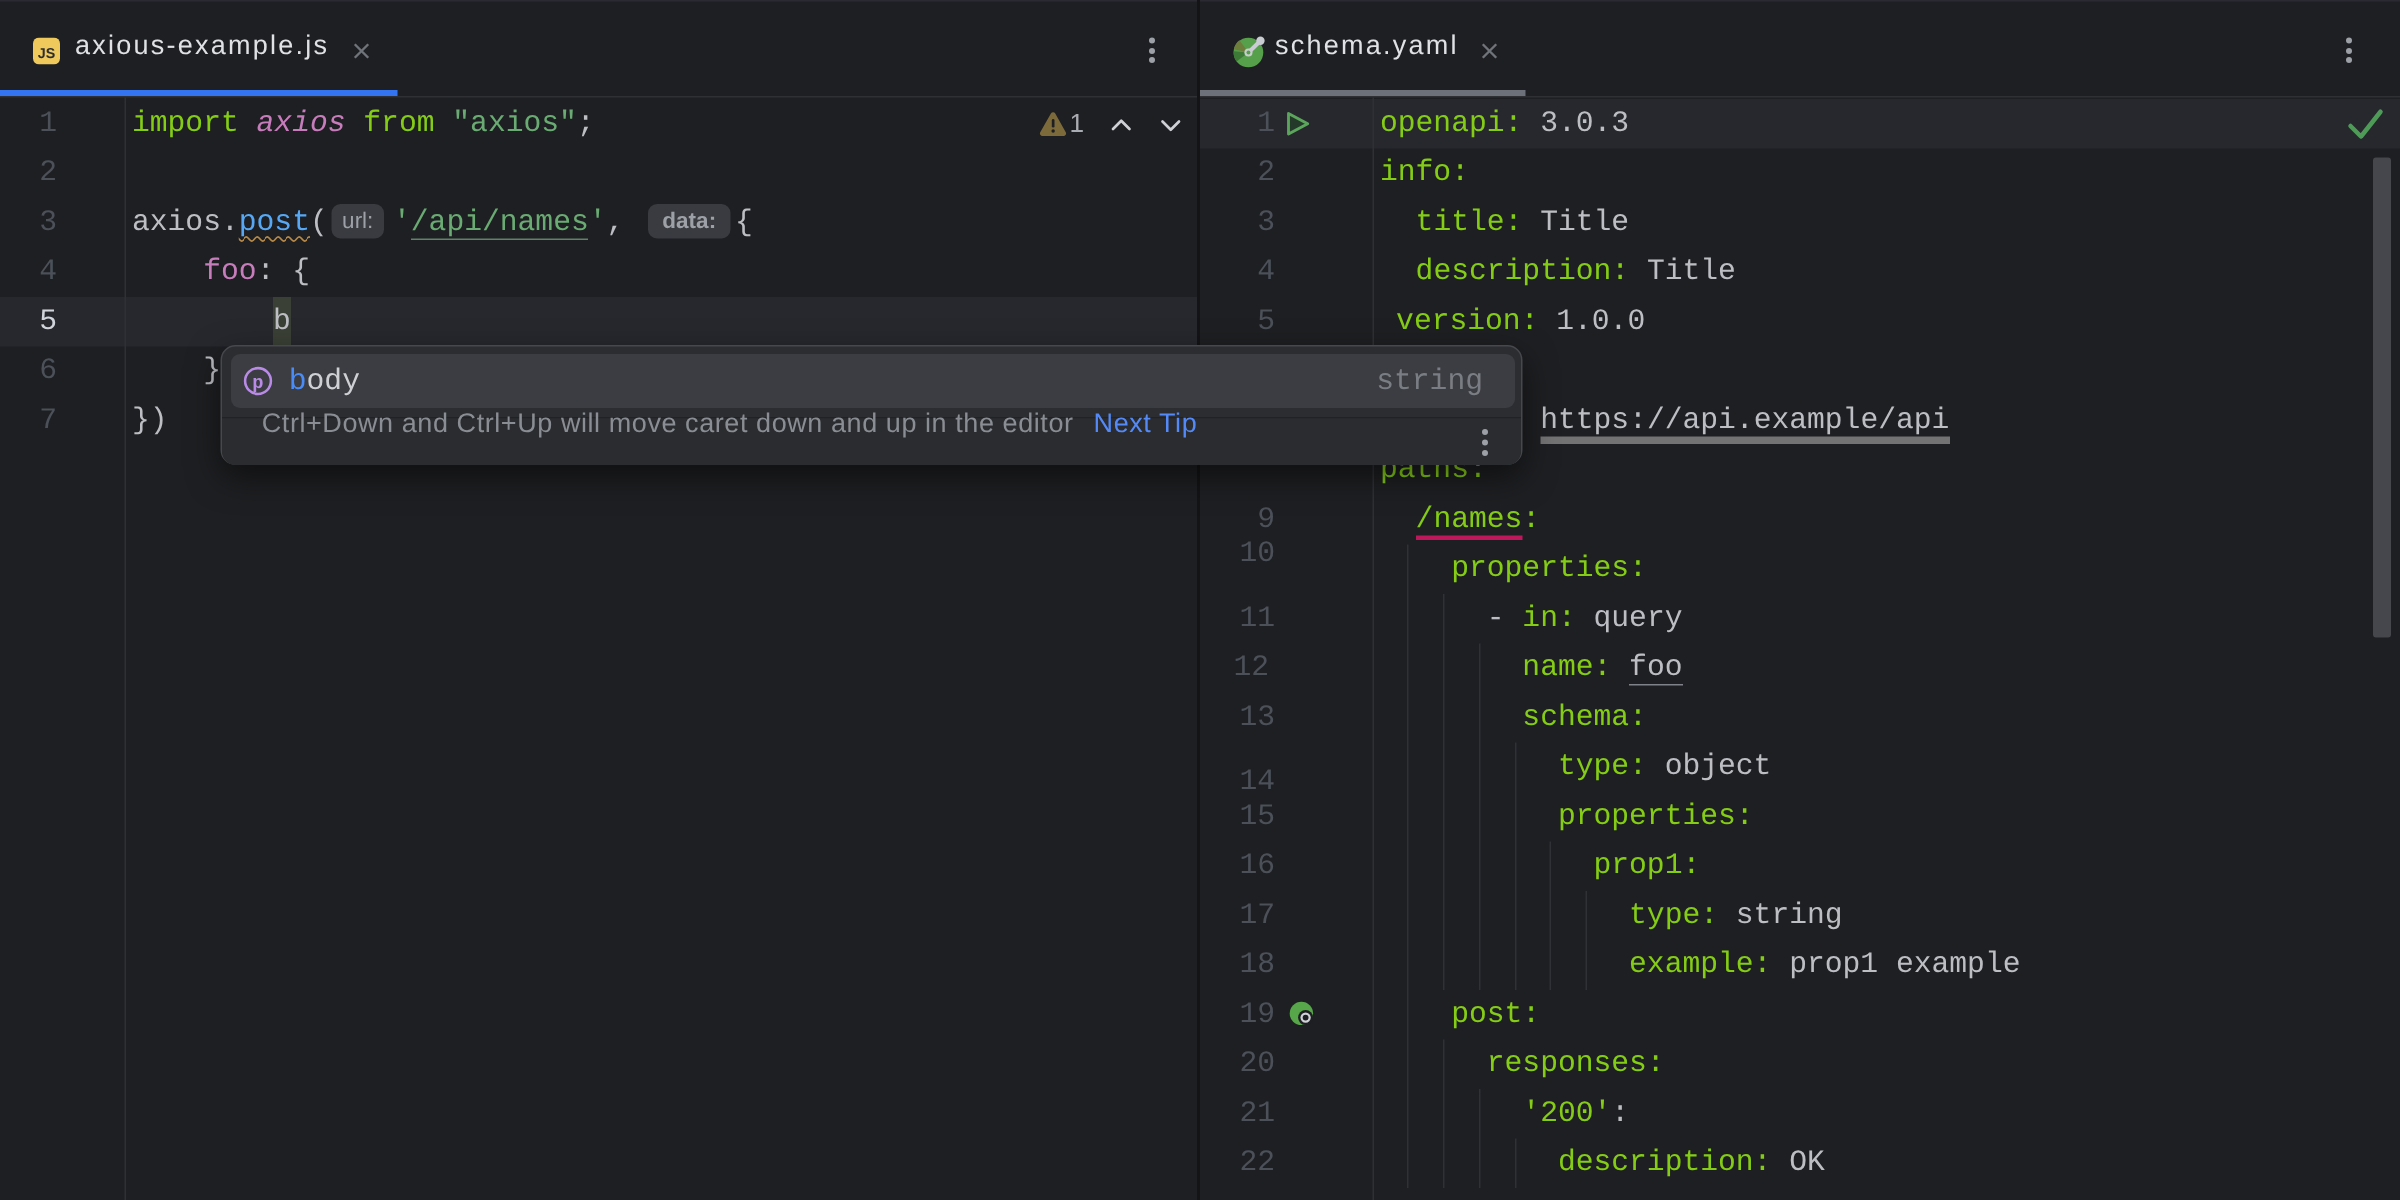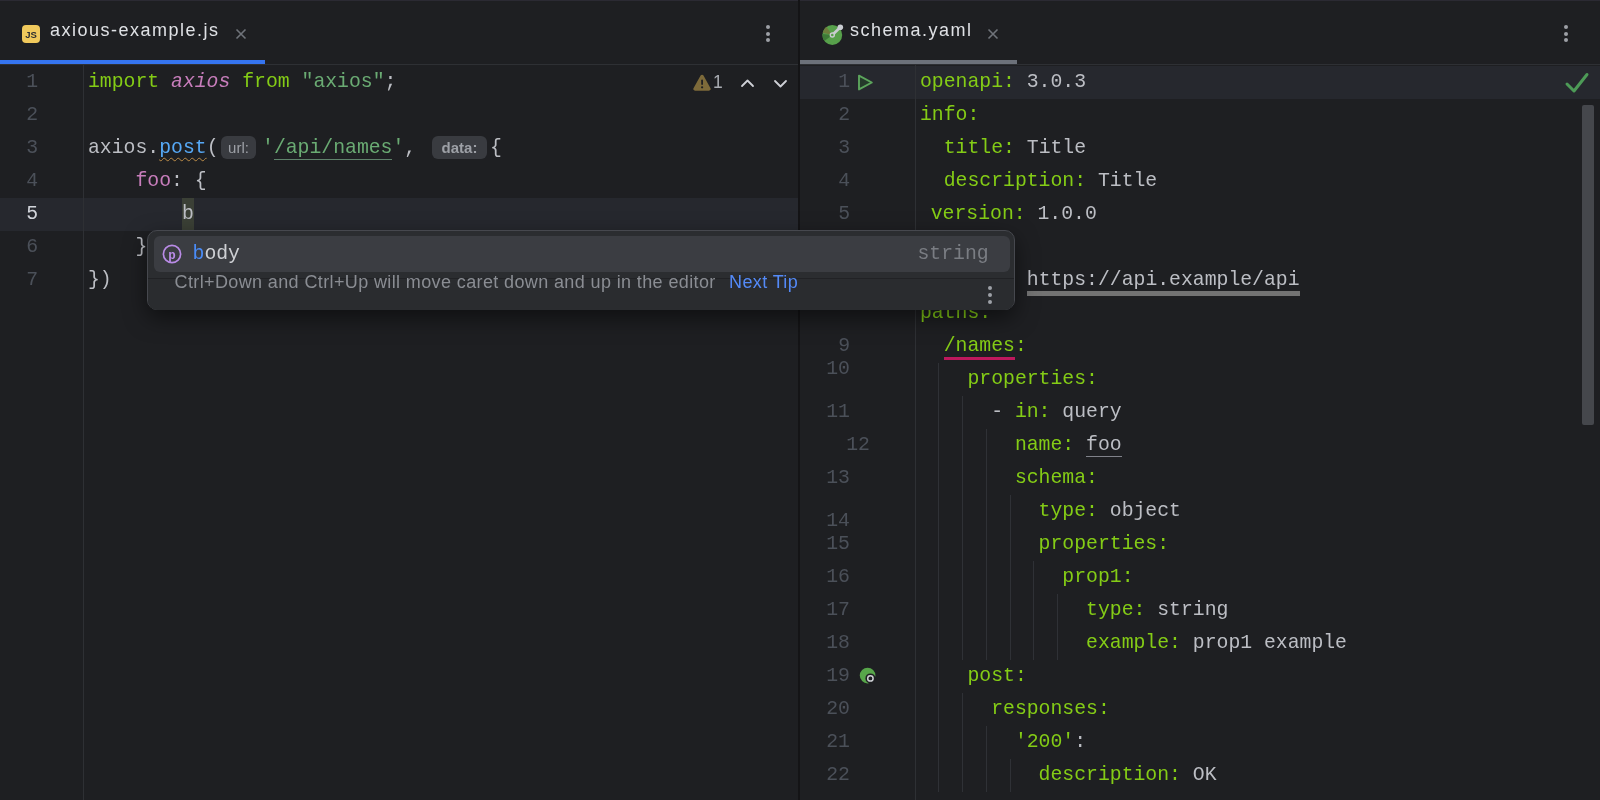--- a/index.html
+++ b/index.html
@@ -108,21 +108,21 @@
   <div class="abs" style="left:915px;top:65px;width:1px;height:735px;background:#2e3034;"></div>
 
   <div class="ln" style="left:800px;top:66px;width:50px;">1</div>
   <div class="ln" style="left:800px;top:99px;width:50px;">2</div>
   <div class="ln" style="left:800px;top:132px;width:50px;">3</div>
   <div class="ln" style="left:800px;top:165px;width:50px;">4</div>
   <div class="ln" style="left:800px;top:198px;width:50px;">5</div>
   <div class="ln" style="left:800px;top:330px;width:50px;">9</div>
   <div class="ln" style="left:800px;top:353px;width:50px;">10</div>
   <div class="ln" style="left:800px;top:396px;width:50px;">11</div>
-  <div class="ln" style="left:820px;top:429px;width:50px;">12</div>
+  <div class="ln" style="left:796px;top:429px;width:50px;">12</div>
   <div class="ln" style="left:800px;top:462px;width:50px;">13</div>
   <div class="ln" style="left:800px;top:505px;width:50px;">14</div>
   <div class="ln" style="left:800px;top:528px;width:50px;">15</div>
   <div class="ln" style="left:800px;top:561px;width:50px;">16</div>
   <div class="ln" style="left:800px;top:594px;width:50px;">17</div>
   <div class="ln" style="left:800px;top:627px;width:50px;">18</div>
   <div class="ln" style="left:800px;top:660px;width:50px;">19</div>
   <div class="ln" style="left:800px;top:693px;width:50px;">20</div>
   <div class="ln" style="left:800px;top:726px;width:50px;">21</div>
   <div class="ln" style="left:800px;top:759px;width:50px;">22</div>

